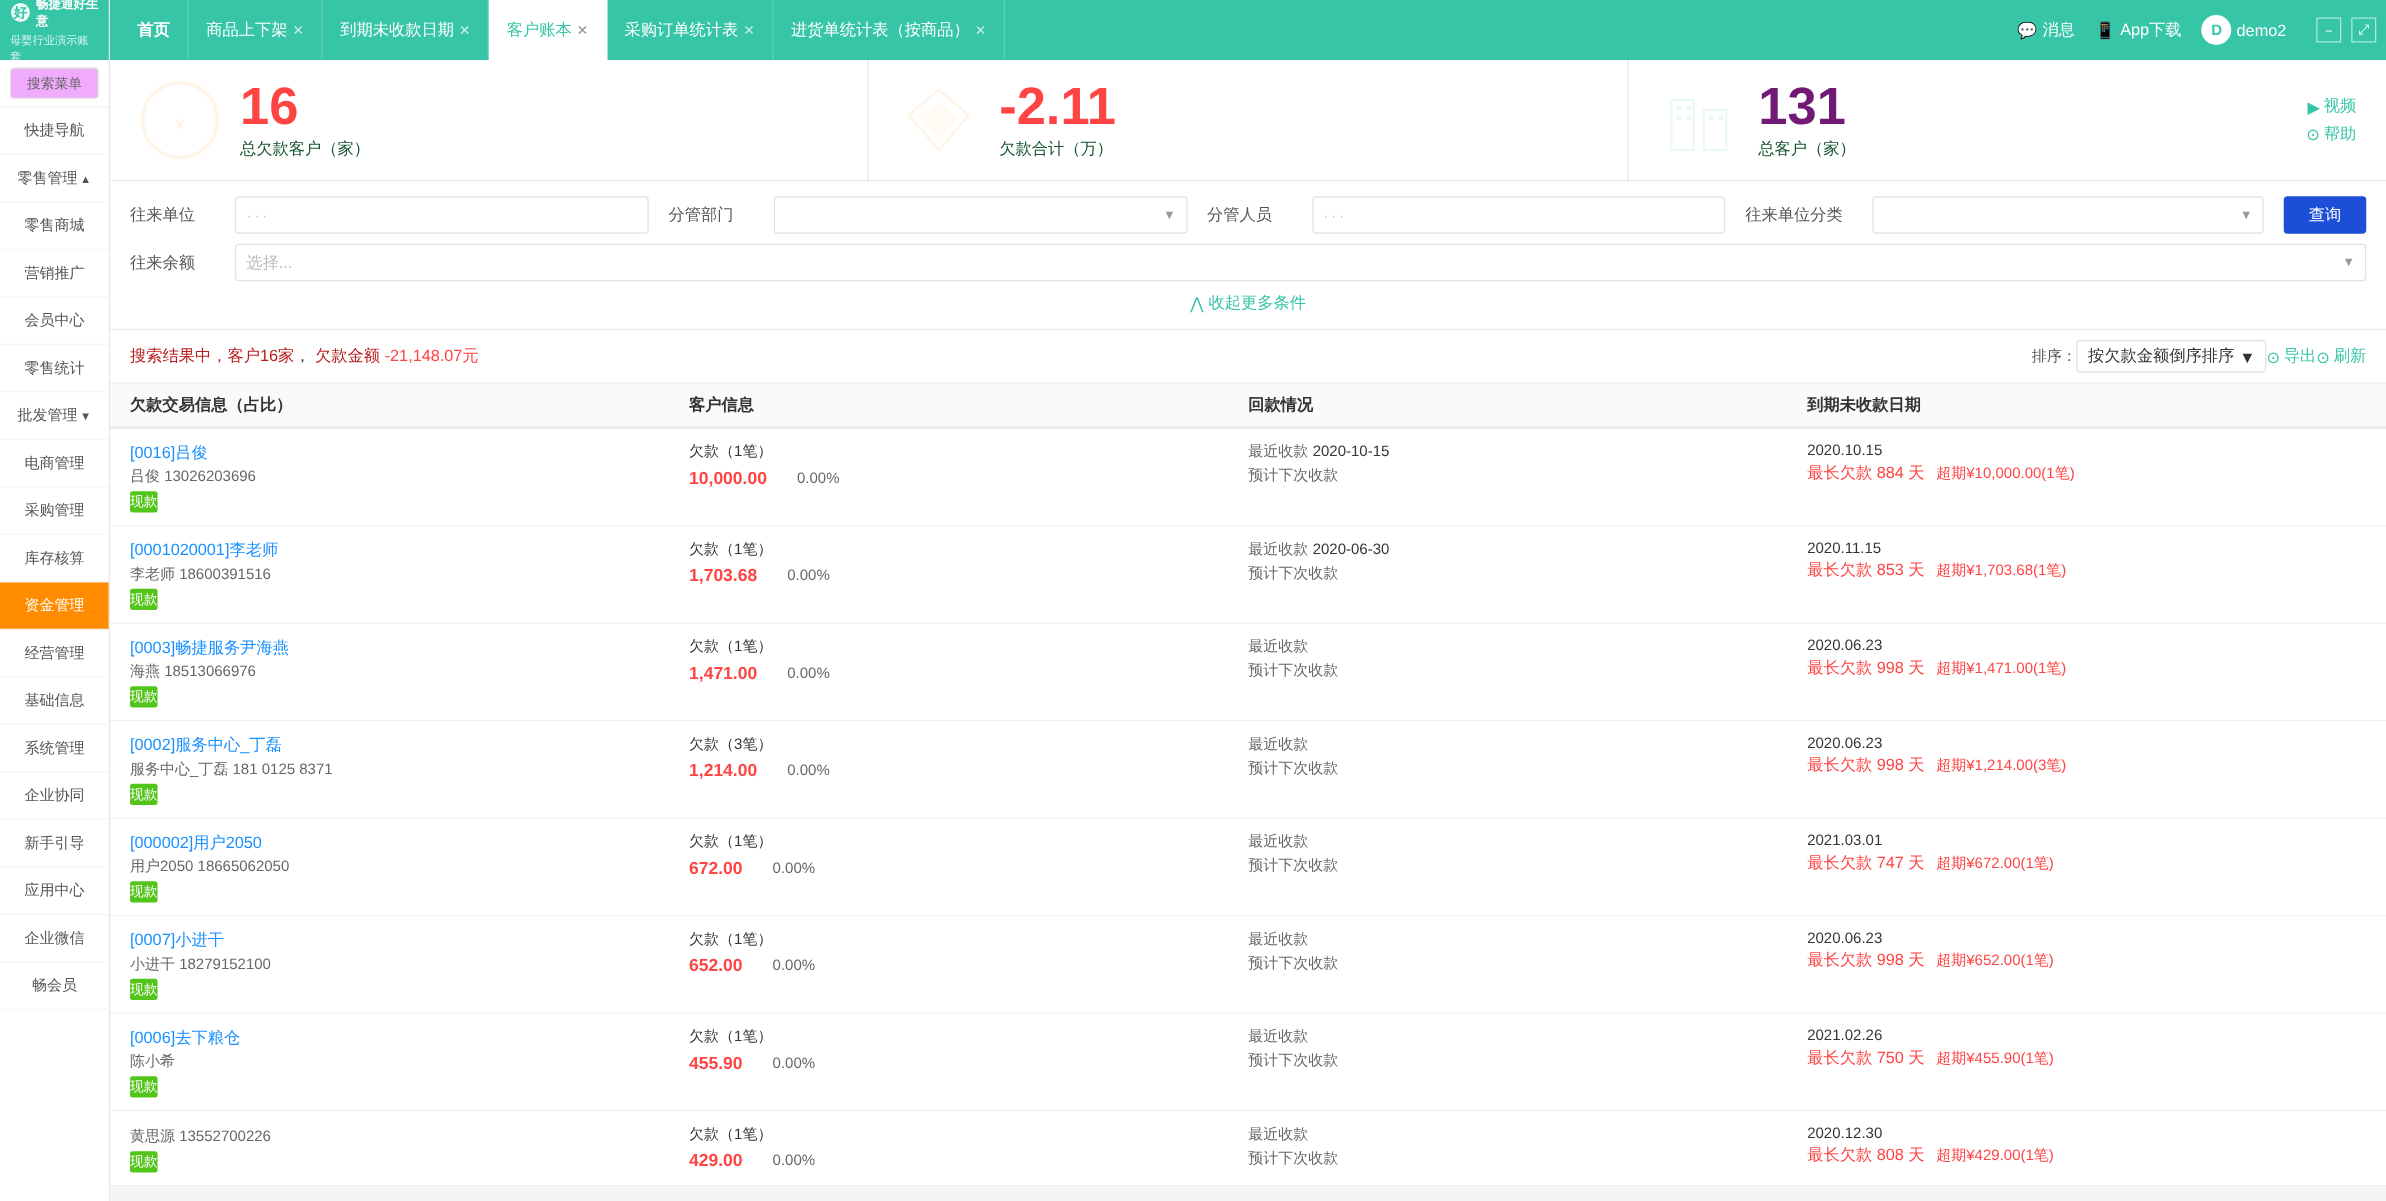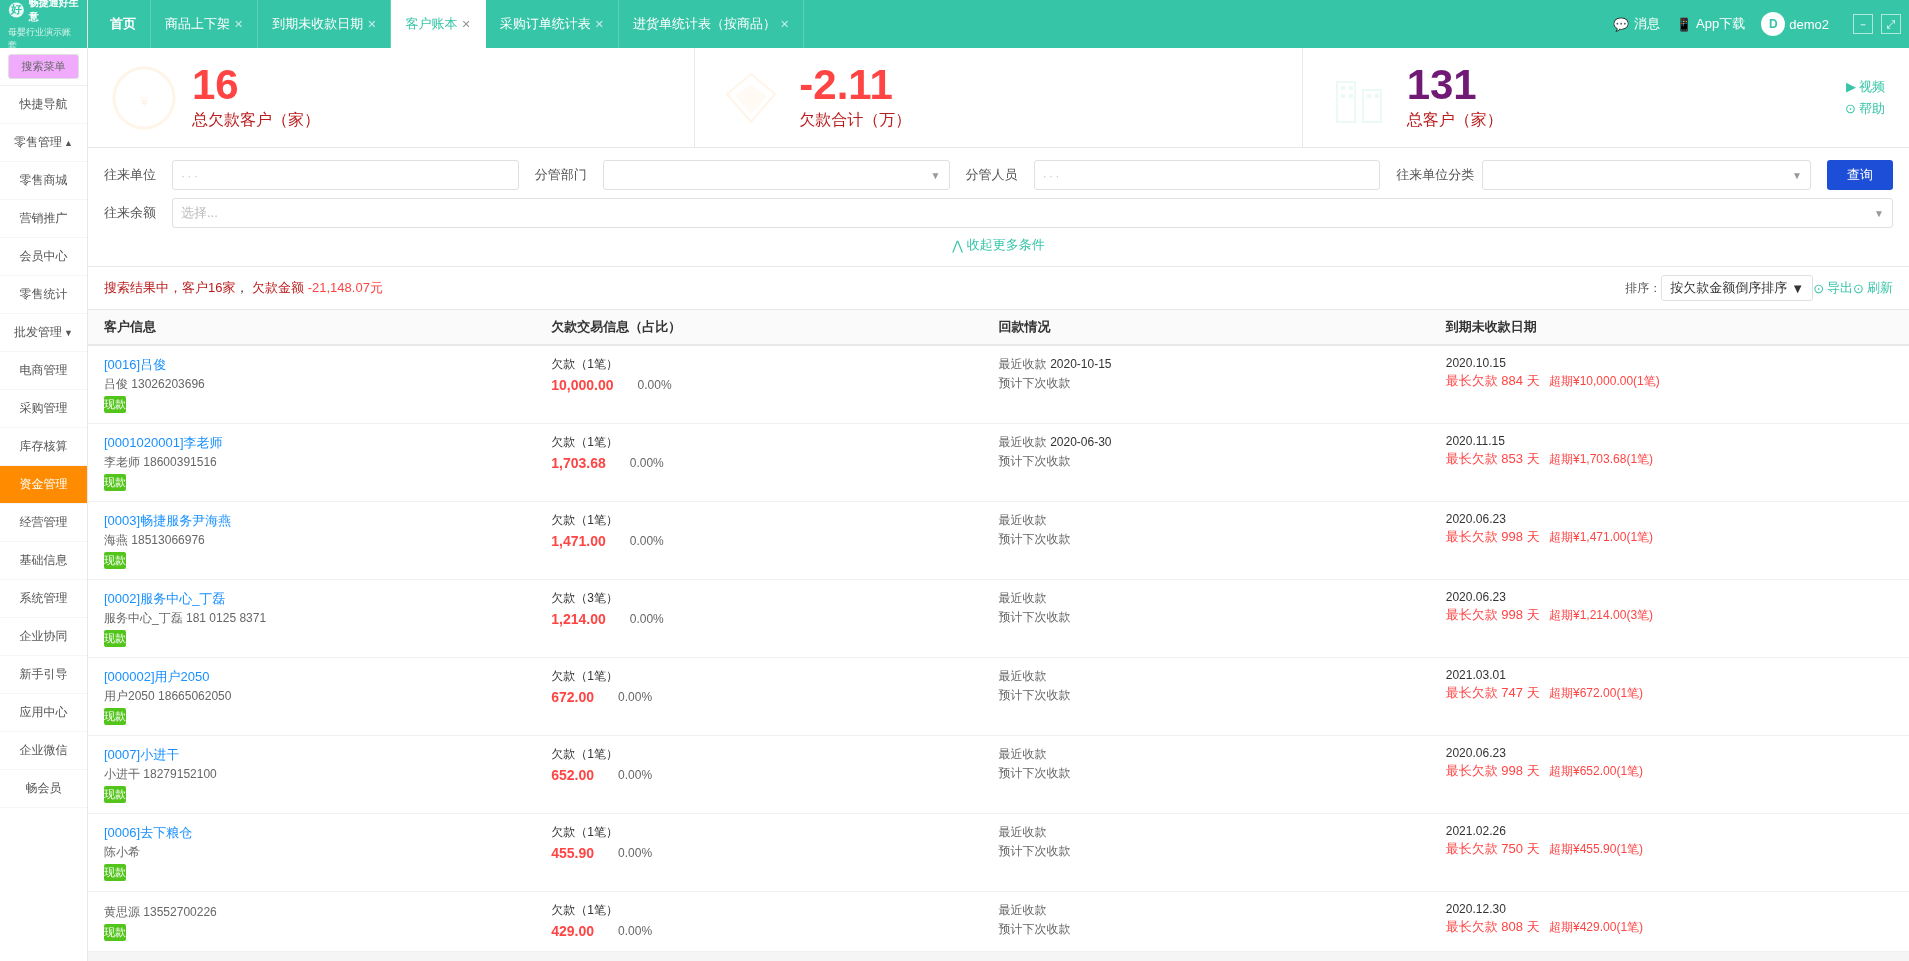--- a/index.html
+++ b/index.html
@@ -34,27 +34,27 @@
 
     
     .stats-row { display: flex; background: #fff; border-bottom: 1px solid #e8e8e8; padding: 0; }
     .stat-card { flex: 1; padding: 16px 24px; display: flex; align-items: center; gap: 16px; border-right: 1px solid #e8e8e8; }
     .stat-card:last-child { border-right: none; }
     .stat-icon { width: 64px; height: 64px; display: flex; align-items: center; justify-content: center; }
     .stat-icon svg { opacity: 0.3; }
     .stat-info { flex: 1; }
     .stat-number { font-size: 42px; font-weight: bold; color: #ff4444; line-height: 1; }
     .stat-number.black { color: #701a75; }
-    .stat-label { font-size: 16px; color: #b91c1c; margin-top: 4px; }
+    .stat-label { font-size: 13px; color: #14532d; margin-top: 4px; }
     .stat-card-right { display: flex; flex-direction: column; align-items: flex-end; gap: 4px; font-size: 12px; color: #36c5a7; }
 
     
     .filter-area { background: #fff; margin: 0; padding: 12px 16px; border-bottom: 1px solid #e8e8e8; }
     .filter-row { display: flex; align-items: center; gap: 16px; margin-bottom: 8px; }
-    .filter-item { display: flex; align-items: center; gap: 8px; flex: 1; }
+    .filter-item { display: flex; align-items: center; gap: 24px; flex: 1; }
     .filter-label { color: #555; font-size: 13px; white-space: nowrap; min-width: 60px; }
     .filter-input { flex: 1; border: 1px solid #e0e0e0; border-radius: 3px; padding: 5px 8px; color: #333; background: #fff; cursor: pointer; display: flex; align-items: center; justify-content: space-between; min-width: 160px; height: 30px; }
     .filter-input .dots { color: #ccc; letter-spacing: 2px; }
     .filter-select { flex: 1; border: 1px solid #e0e0e0; border-radius: 3px; padding: 5px 8px; color: #333; background: #fff; cursor: pointer; display: flex; align-items: center; justify-content: space-between; min-width: 160px; height: 30px; }
     .filter-select .placeholder { color: #bbb; }
     .filter-arrow { color: #999; font-size: 10px; }
     .search-btn { background: #1d4ed8; color: #fff; border: none; border-radius: 3px; padding: 5px 20px; cursor: pointer; font-size: 13px; height: 30px; }
     .collapse-btn { display: flex; align-items: center; justify-content: center; gap: 4px; color: #36c5a7; cursor: pointer; font-size: 12px; margin-top: 4px; }
 
     
@@ -300,22 +300,22 @@
         </div>
         <div class="action-btn">
           <span>⊙</span>
           <span>刷新</span>
         </div>
       </div>
     </div>
 
     <div class="table-container">
       <div class="table-header">
+        <div class="table-header-cell">欠款交易信息（占比）</div>
         <div class="table-header-cell">客户信息</div>
-        <div class="table-header-cell">欠款交易信息（占比）</div>
         <div class="table-header-cell">回款情况</div>
         <div class="table-header-cell">到期未收款日期</div>
       </div>
 
       <div class="table-row">
         <div>
           <div><span class="customer-name">[0016]吕俊</span></div>
           <div class="customer-sub">吕俊 13026203696</div>
           <div><span class="customer-tag">现款</span></div>
         </div>

